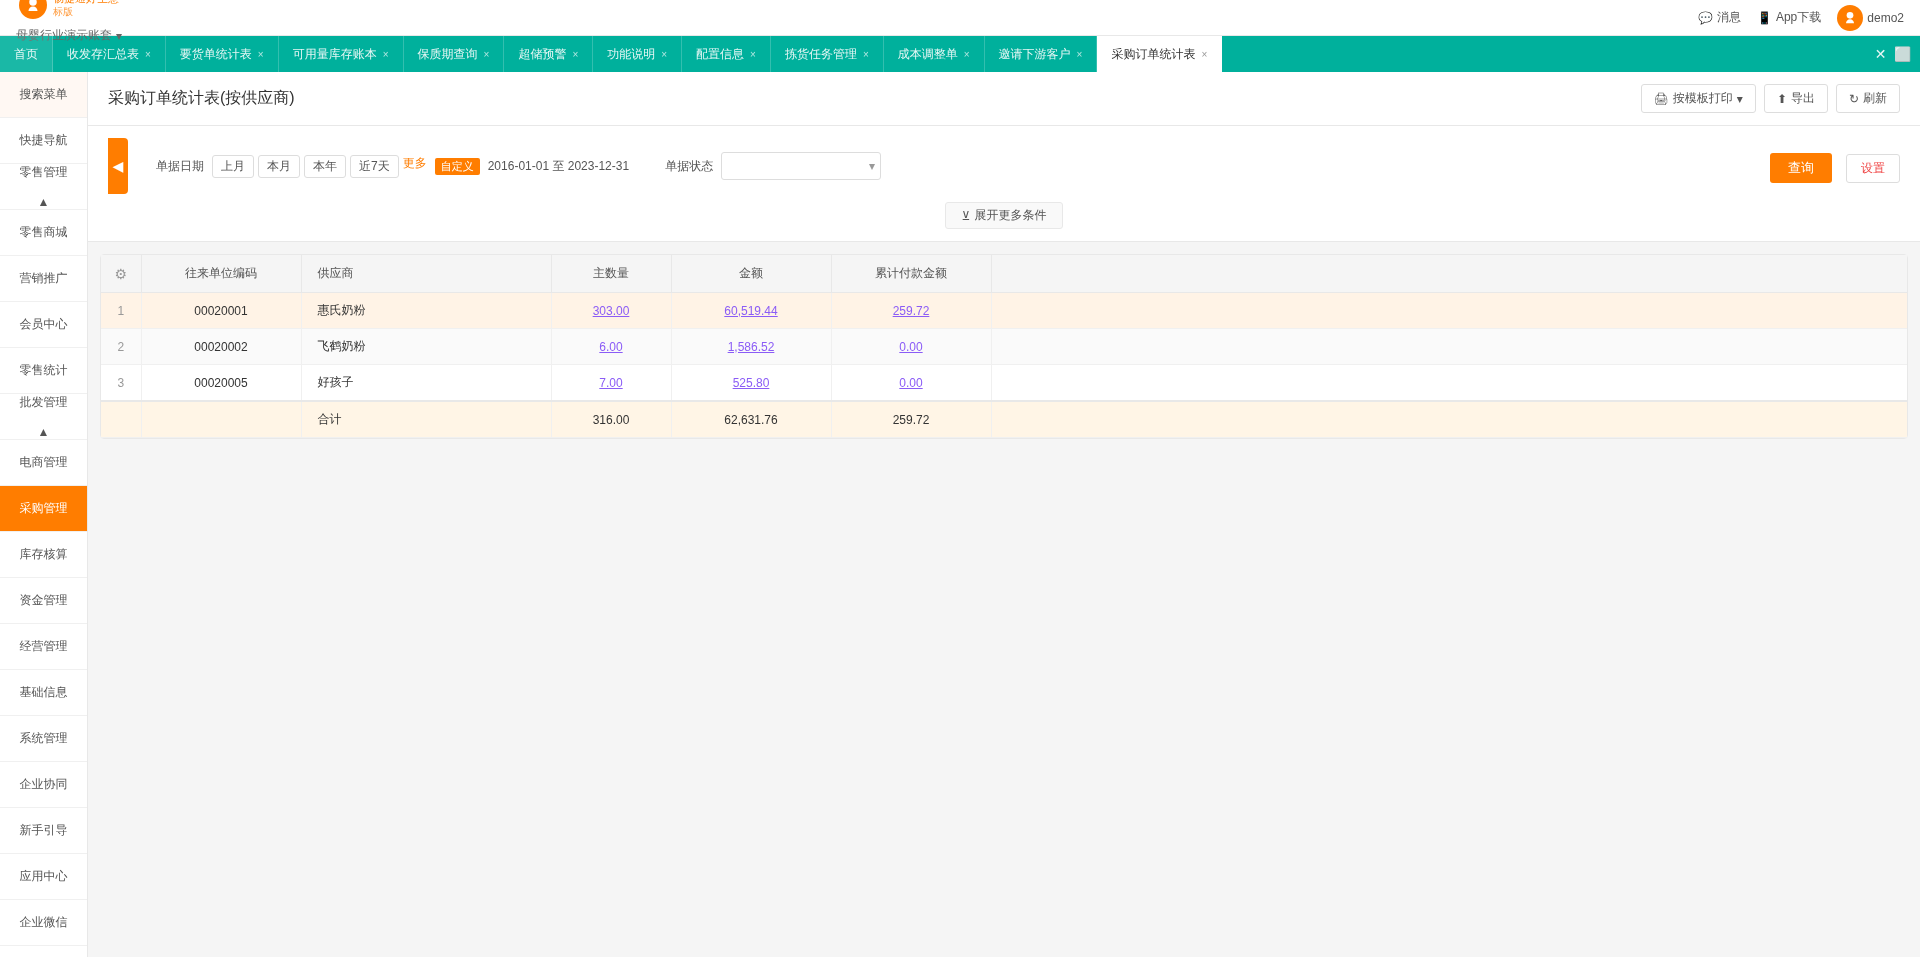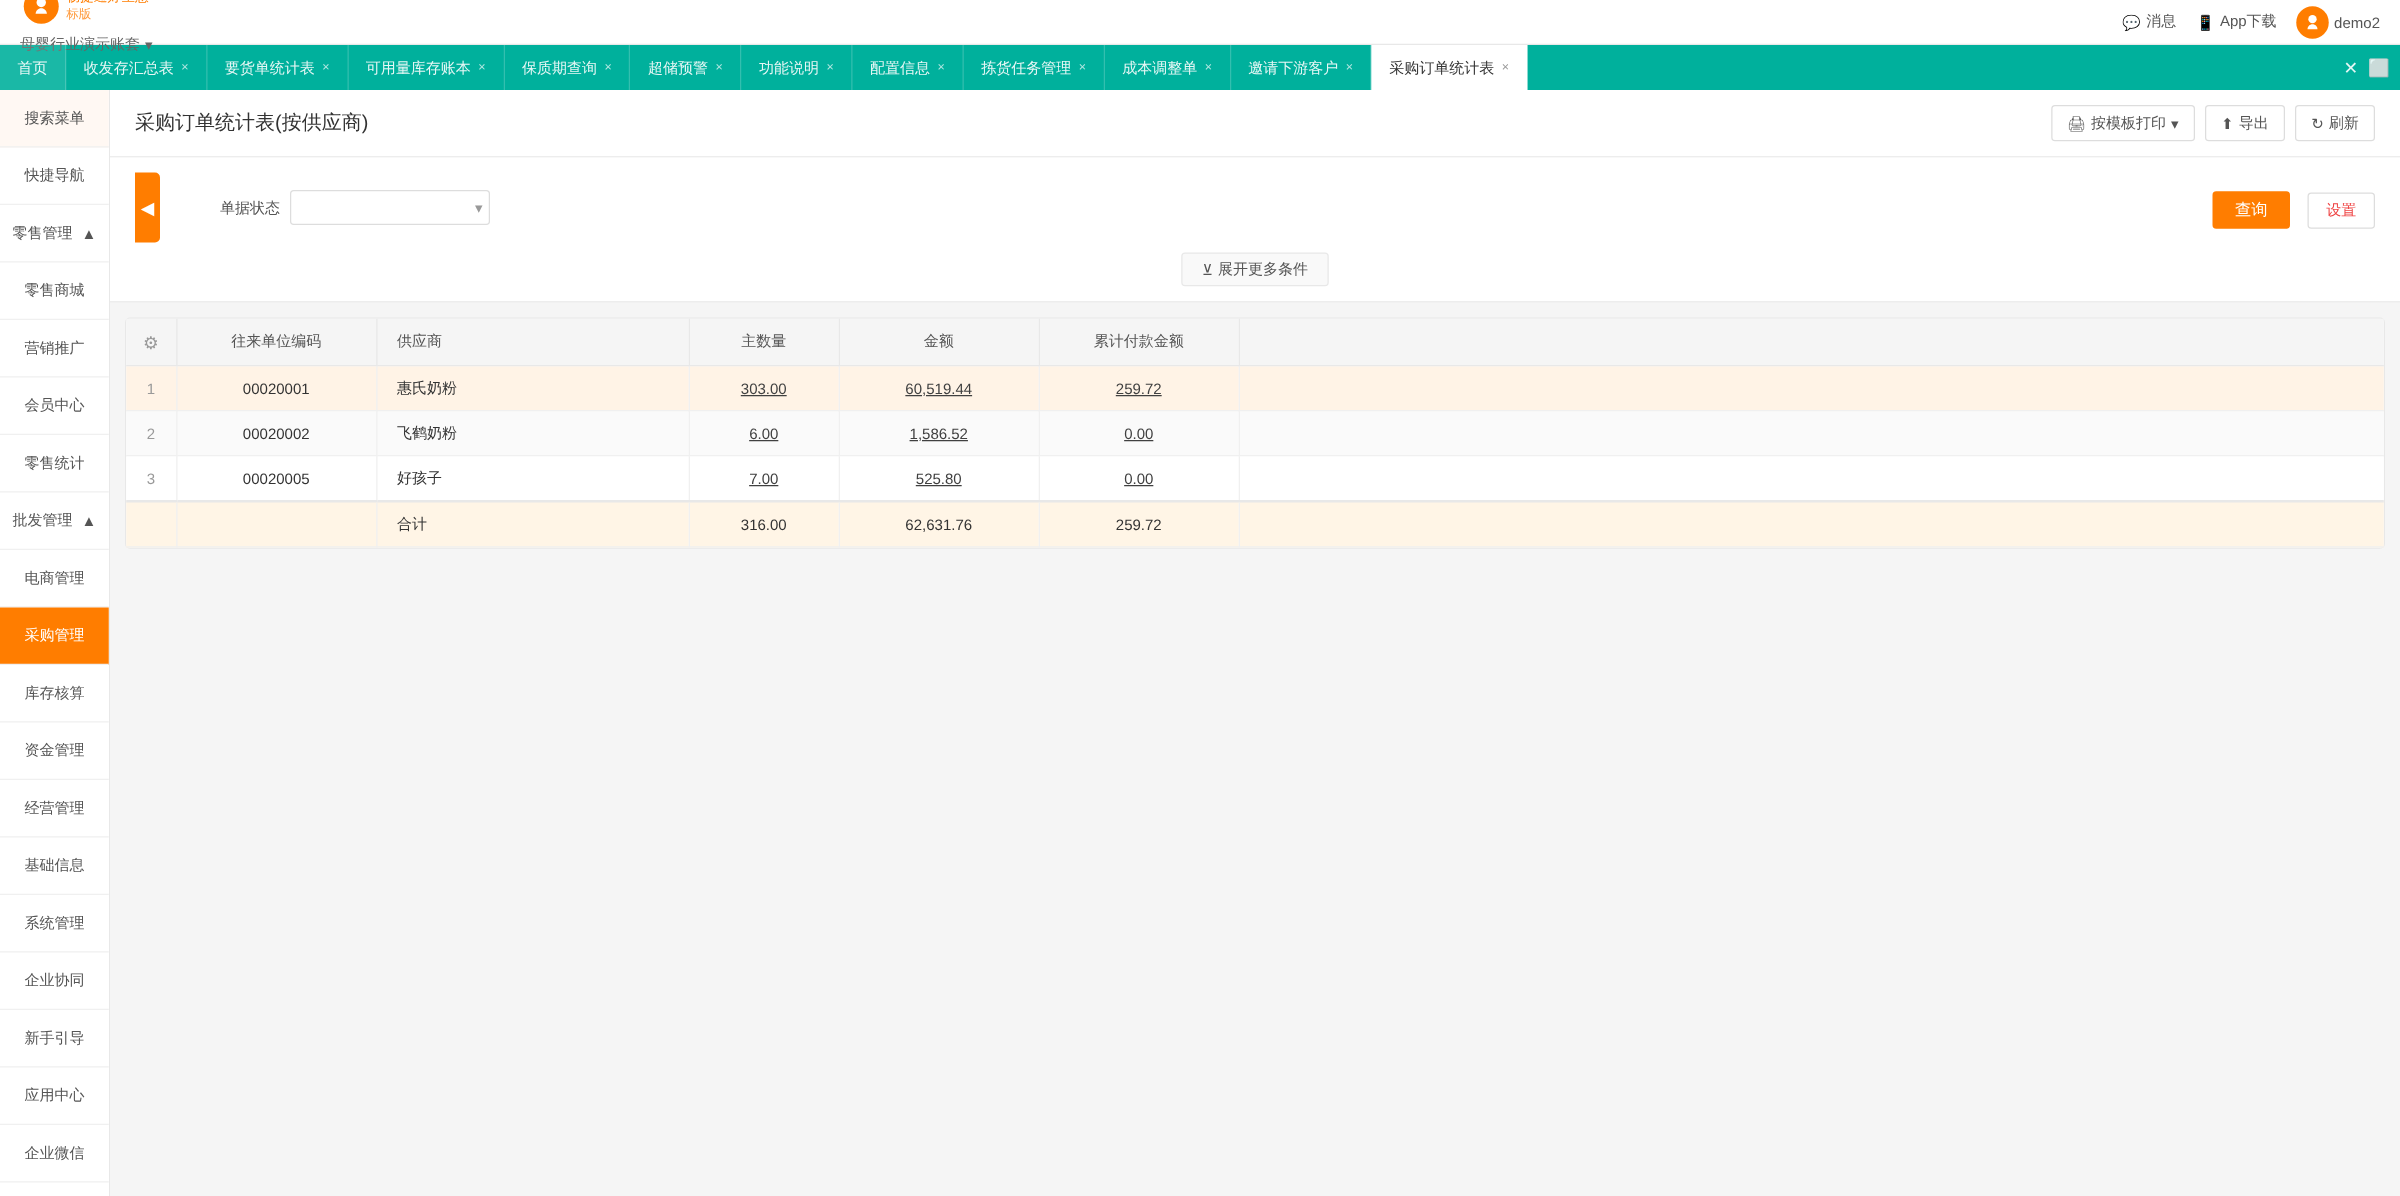--- a/index.html
+++ b/index.html
@@ -26,21 +26,21 @@
     .nav-tabs-actions { display: flex; align-items: center; margin-left: auto; padding: 0 8px; gap: 8px; }
     .nav-action-btn { color: rgba(255,255,255,0.9); cursor: pointer; font-size: 14px; }
 
     
     .main-layout { display: flex; height: calc(957px - 72px); }
 
     
     .sidebar { width: 88px; background: #fff; border-right: 1px solid #e8e8e8; flex-shrink: 0; overflow-y: auto; }
     .sidebar-item { height: 46px; display: flex; align-items: center; justify-content: center; color: #555; font-size: 12px; cursor: pointer; border-bottom: 1px solid #f0f0f0; text-align: center; padding: 0 4px; }
     .sidebar-item.active { background: #ff7d00; color: #fff; }
-    .sidebar-item.with-arrow { justify-content: space-between; padding: 0 10px; }
+    .sidebar-item.with-arrow { justify-content: space-between; padding: 0 10px; flex-direction: column; }
     .sidebar-item.search { background: #fff8f3; }
 
     
     .content-area { flex: 1; overflow: auto; background: #f5f5f5; }
 
     
     .page-header { background: #fff; padding: 12px 20px 0 20px; border-bottom: 1px solid #e8e8e8; display: flex; justify-content: space-between; align-items: center; }
     .page-title { font-size: 16px; color: #333; font-weight: 500; padding-bottom: 12px; }
     .page-header-actions { display: flex; align-items: center; gap: 8px; padding-bottom: 12px; }
     .btn-print { display: flex; align-items: center; gap: 4px; padding: 5px 12px; border: 1px solid #ddd; border-radius: 3px; background: #fff; color: #555; cursor: pointer; font-size: 12px; }
@@ -72,21 +72,21 @@
     
     .table-wrap { background: #fff; margin: 12px; border: 1px solid #e8e8e8; border-radius: 4px; }
     table { width: 100%; border-collapse: collapse; }
     thead tr { background: #f5f5f5; }
     th { padding: 10px 12px; text-align: center; color: #555; font-weight: 500; font-size: 12px; border-bottom: 1px solid #e8e8e8; border-right: 1px solid #e8e8e8; }
     th:last-child, td:last-child { border-right: none; }
     td { padding: 9px 12px; text-align: center; color: #333; font-size: 12px; border-bottom: 1px solid #f0f0f0; border-right: 1px solid #f0f0f0; }
     tr.row-selected { background: #fff3e6; }
     tr.row-odd { background: #fff; }
     tr.row-even { background: #fafafa; }
-    .link-val { color: #404040; text-decoration: underline; cursor: pointer; }
+    .link-val { color: #8b5cf6; text-decoration: underline; cursor: pointer; }
     .col-code { width: 160px; }
     .col-supplier { width: 250px; text-align: left; padding-left: 16px; }
     .col-qty { width: 120px; }
     .col-amount { width: 160px; text-align: center; }
     .col-paid { width: 160px; }
     .col-settings { width: 40px; }
     td.text-left { text-align: left; padding-left: 16px; }
     .footer-row { background: #fff5e6; }
     .footer-row td { font-weight: 500; color: #333; border-top: 2px solid #e8e8e8; margin-left: 48px; }
     .settings-icon { color: #999; cursor: pointer; font-size: 14px; }
@@ -273,20 +273,32 @@
         <button class="btn-refresh">
           <span>↻</span>
           <span>刷新</span>
         </button>
       </div>
     </div>
 
     <div class="filter-panel">
       <div class="filter-row">
         <div class="toggle-arrow">◀</div>
+        <div class="filter-group">
+          <span class="filter-label">单据日期</span>
+          <div class="filter-date-shortcuts">
+            <button class="date-btn">上月</button>
+            <button class="date-btn">本月</button>
+            <button class="date-btn">本年</button>
+            <button class="date-btn">近7天</button>
+            <span class="date-more">更多</span>
+          </div>
+          <span class="custom-badge">自定义</span>
+          <span class="date-range">2016-01-01 至 2023-12-31</span>
+        </div>
 
         <div class="filter-group" style="margin-left:20px;">
           <span class="filter-label">单据状态</span>
           <div class="filter-select-wrap">
             <select class="filter-select">
               <option value=""></option>
             </select>
           </div>
         </div>
 

